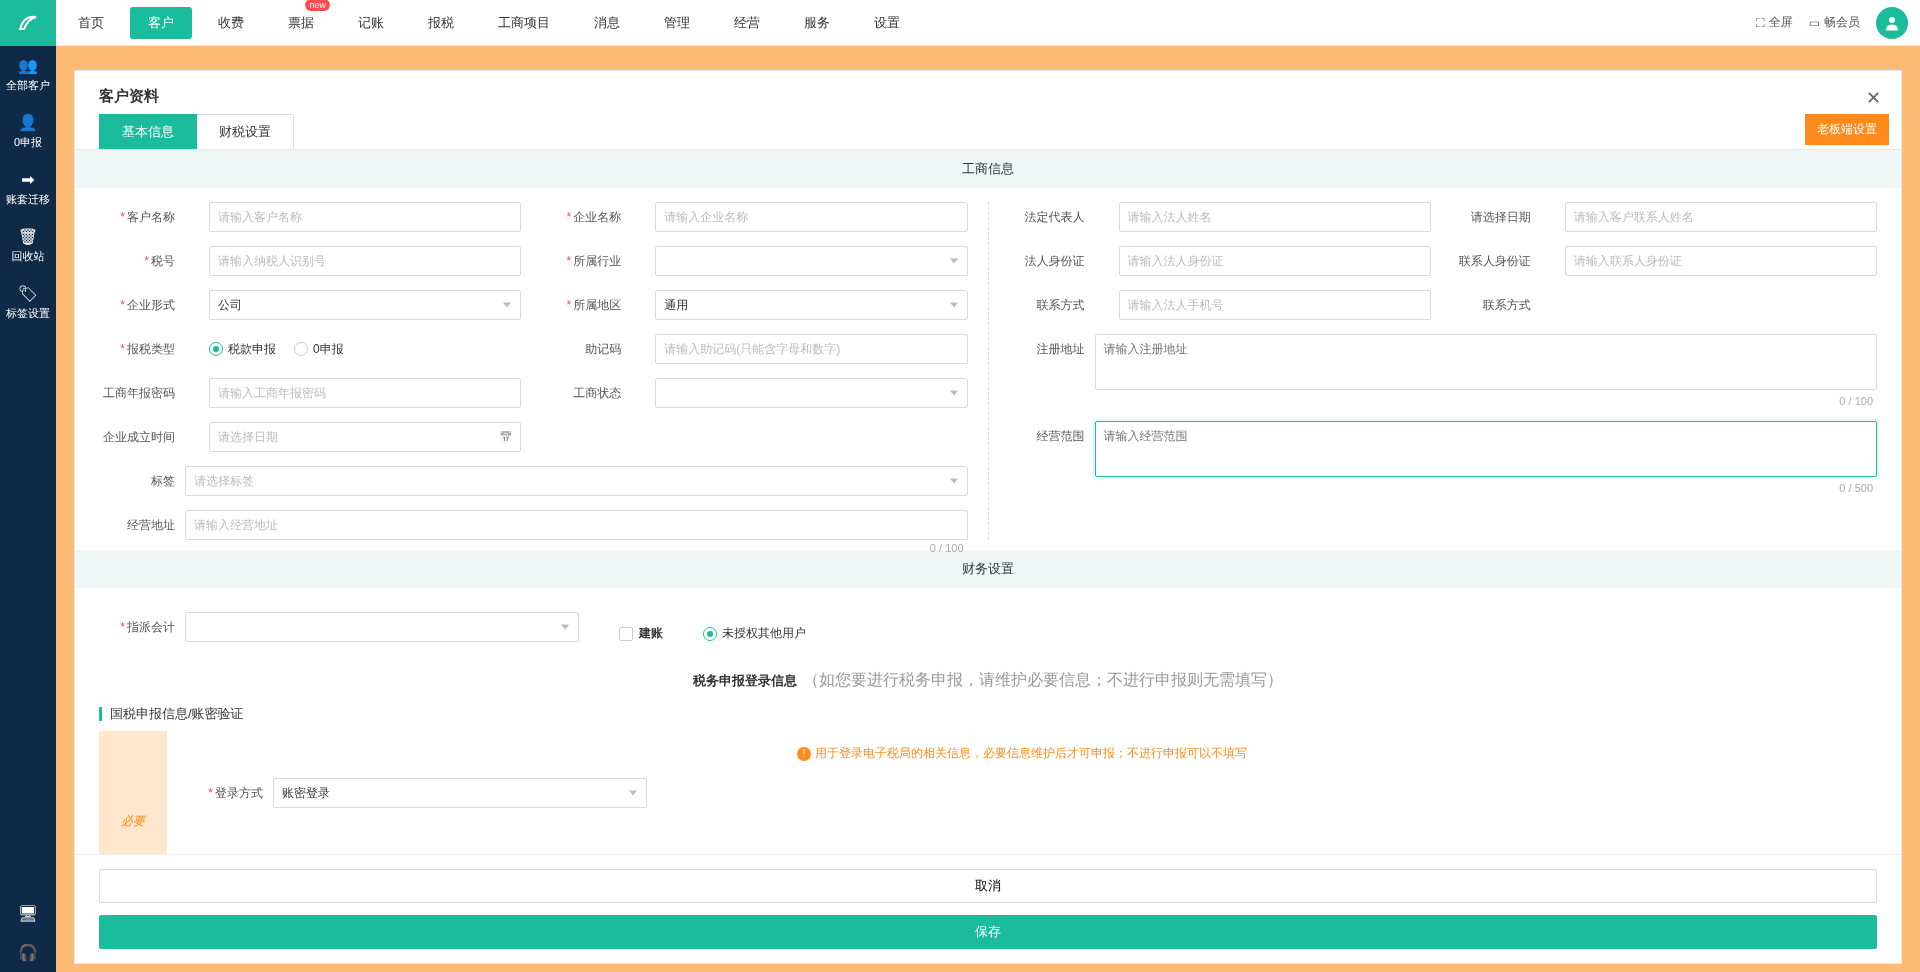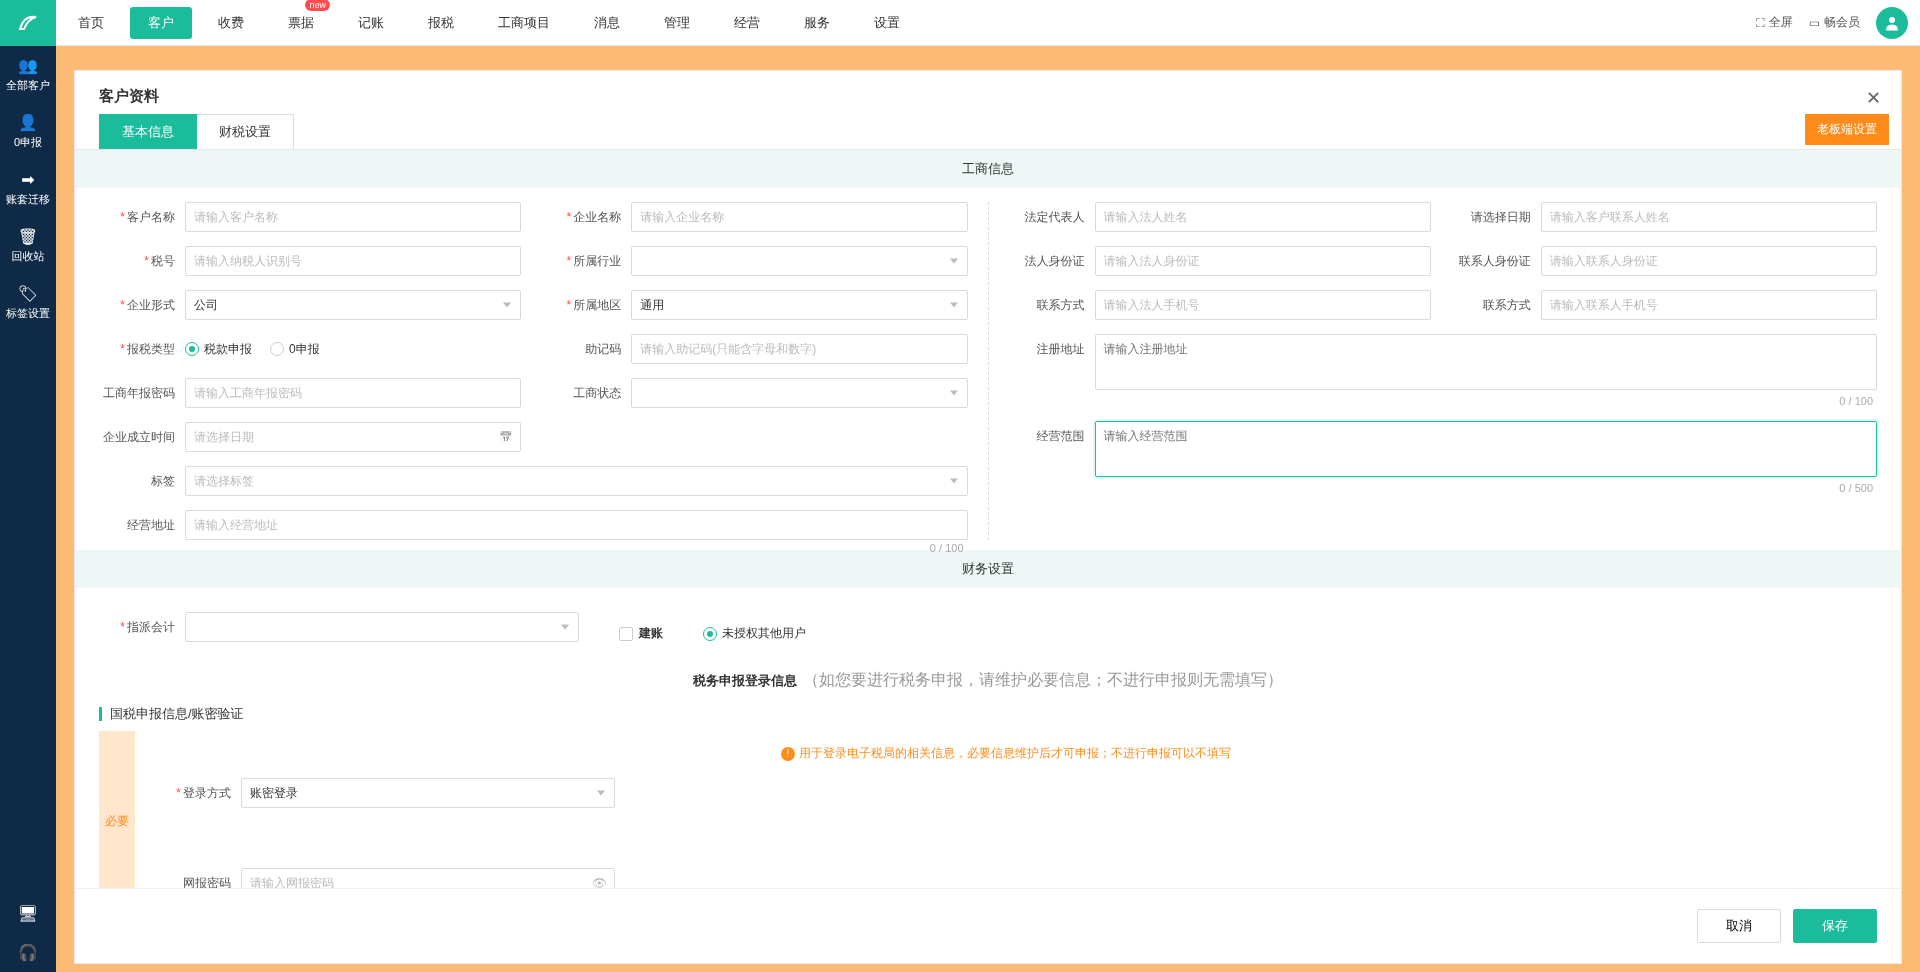--- a/index.html
+++ b/index.html
@@ -38,21 +38,21 @@
 .boss-btn { position: absolute; right: 12px; top: 0; background: #ff8c1a; color: #fff; padding: 7px 12px; font-size: 12px; cursor: pointer; }
 
 .modal-body { flex: 1; overflow-y: auto; padding: 0 0 12px 0; }
 
 .section-title { text-align: center; background: #eef7f6; padding: 10px 0; font-size: 13px; font-weight: 500; color: #333; margin-bottom: 14px; }
 
 .form-grid { display: flex; padding: 0 24px 10px 24px; }
 .form-col { flex: 1; display: flex; flex-direction: column; gap: 14px; }
 .form-col + .form-col { border-left: 1px dashed #ddd; margin-left: 20px; padding-left: 20px; }
 .form-half { display: flex; gap: 24px; }
-.form-half .form-field { flex: 1; }
+.form-half .form-field { flex: 1; gap: 24px; }
 
 .form-field { display: flex; align-items: flex-start; }
 .form-label { width: 86px; text-align: right; padding-right: 10px; color: #555; line-height: 30px; flex-shrink: 0; font-size: 12px; }
 .form-label .req { color: #ff4d4f; margin-right: 2px; }
 .form-control { flex: 1; }
 .input { width: 100%; height: 30px; border: 1px solid #d9d9d9; border-radius: 2px; padding: 0 8px; font-size: 12px; color: #333; outline: none; }
 .input::placeholder { color: #bbb; }
 .textarea { width: 100%; border: 1px solid #d9d9d9; border-radius: 2px; padding: 6px 8px; font-size: 12px; resize: none; outline: none; }
 .textarea-wrap { position: relative; }
 .char-count { position: absolute; right: 4px; bottom: -14px; font-size: 11px; color: #aaa; }
@@ -73,30 +73,30 @@
 .finance-row { display: flex; align-items: flex-end; padding: 10px 24px 18px 24px; gap: 40px; }
 .finance-row .form-field { width: 480px; }
 
 .tax-section-title { text-align: center; padding: 10px 0 6px 0; font-size: 13px; font-weight: 500; }
 .tax-section-sub { color: #999; font-weight: 400; font-size: 16px; margin-left: 6px; }
 
 .sub-heading { display: flex; align-items: center; padding: 8px 24px; font-size: 13px; color: #333; }
 .sub-heading::before { content: ''; width: 3px; height: 14px; background: #1abc9c; margin-right: 8px; }
 
 .tax-block { display: flex; margin: 0 24px 8px 24px; }
-.tax-badge { width: 36px; background: #ffe6cc; color: #ff8c1a; display: flex; align-items: center; justify-content: center; writing-mode: horizontal-tb; font-size: 12px; }
+.tax-badge { width: 68px; background: #ffe6cc; color: #ff8c1a; display: flex; align-items: center; justify-content: center; writing-mode: horizontal-tb; font-size: 12px; font-style: italic; }
 .tax-content { flex: 1; padding: 14px 20px; }
 .tax-note { text-align: center; color: #ff8c1a; font-size: 12px; margin-bottom: 16px; display: flex; align-items: center; justify-content: center; gap: 4px; }
 .tax-note-icon { width: 14px; height: 14px; border-radius: 50%; background: #ff8c1a; color: #fff; display: inline-flex; align-items: center; justify-content: center; font-size: 10px; }
 .tax-form-row { display: flex; gap: 60px; flex-direction: column; }
 .tax-form-row .form-field { flex: 1; max-width: 460px; }
 .eye-input { position: relative; }
 .eye-icon { position: absolute; right: 8px; top: 50%; transform: translateY(-50%); color: #bbb; cursor: pointer; }
 
-.modal-footer { padding: 20px 24px; display: flex; justify-content: flex-end; gap: 12px; border-top: 1px solid #f0f0f0; background: #fff; }
+.modal-footer { padding: 14px 24px; display: flex; justify-content: flex-end; gap: 12px; border-top: 1px solid #f0f0f0; background: #fff; flex-direction: column; }
 .btn { padding: 7px 28px; border-radius: 2px; cursor: pointer; font-size: 13px; border: 1px solid #d9d9d9; background: #fff; }
 .btn-primary { background: #1abc9c; color: #fff; border-color: #1abc9c; }
 
 
 .i { font-style: normal; display: inline-block; }
 </style>
 </head>
 <body>
 
 <div class="app">
@@ -304,21 +304,20 @@
               </div>
             </div>
 
             <div class="form-half">
               <div class="form-field">
                 <div class="form-label"><span>联系方式</span></div>
                 <div class="form-control"><input class="input" placeholder="请输入法人手机号" style=""></div>
               </div>
               <div class="form-field">
                 <div class="form-label"><span>联系方式</span></div>
-                <div class="form-control"><input class="input" placeholder="请输入联系人手机号" style=""></div>
               </div>
             </div>
 
             <div class="form-field">
               <div class="form-label"><span>注册地址</span></div>
               <div class="form-control textarea-wrap">
                 <textarea class="textarea" rows="3" placeholder="请输入注册地址" style=""></textarea>
                 <div class="char-count">0 / 100</div>
               </div>
             </div>

